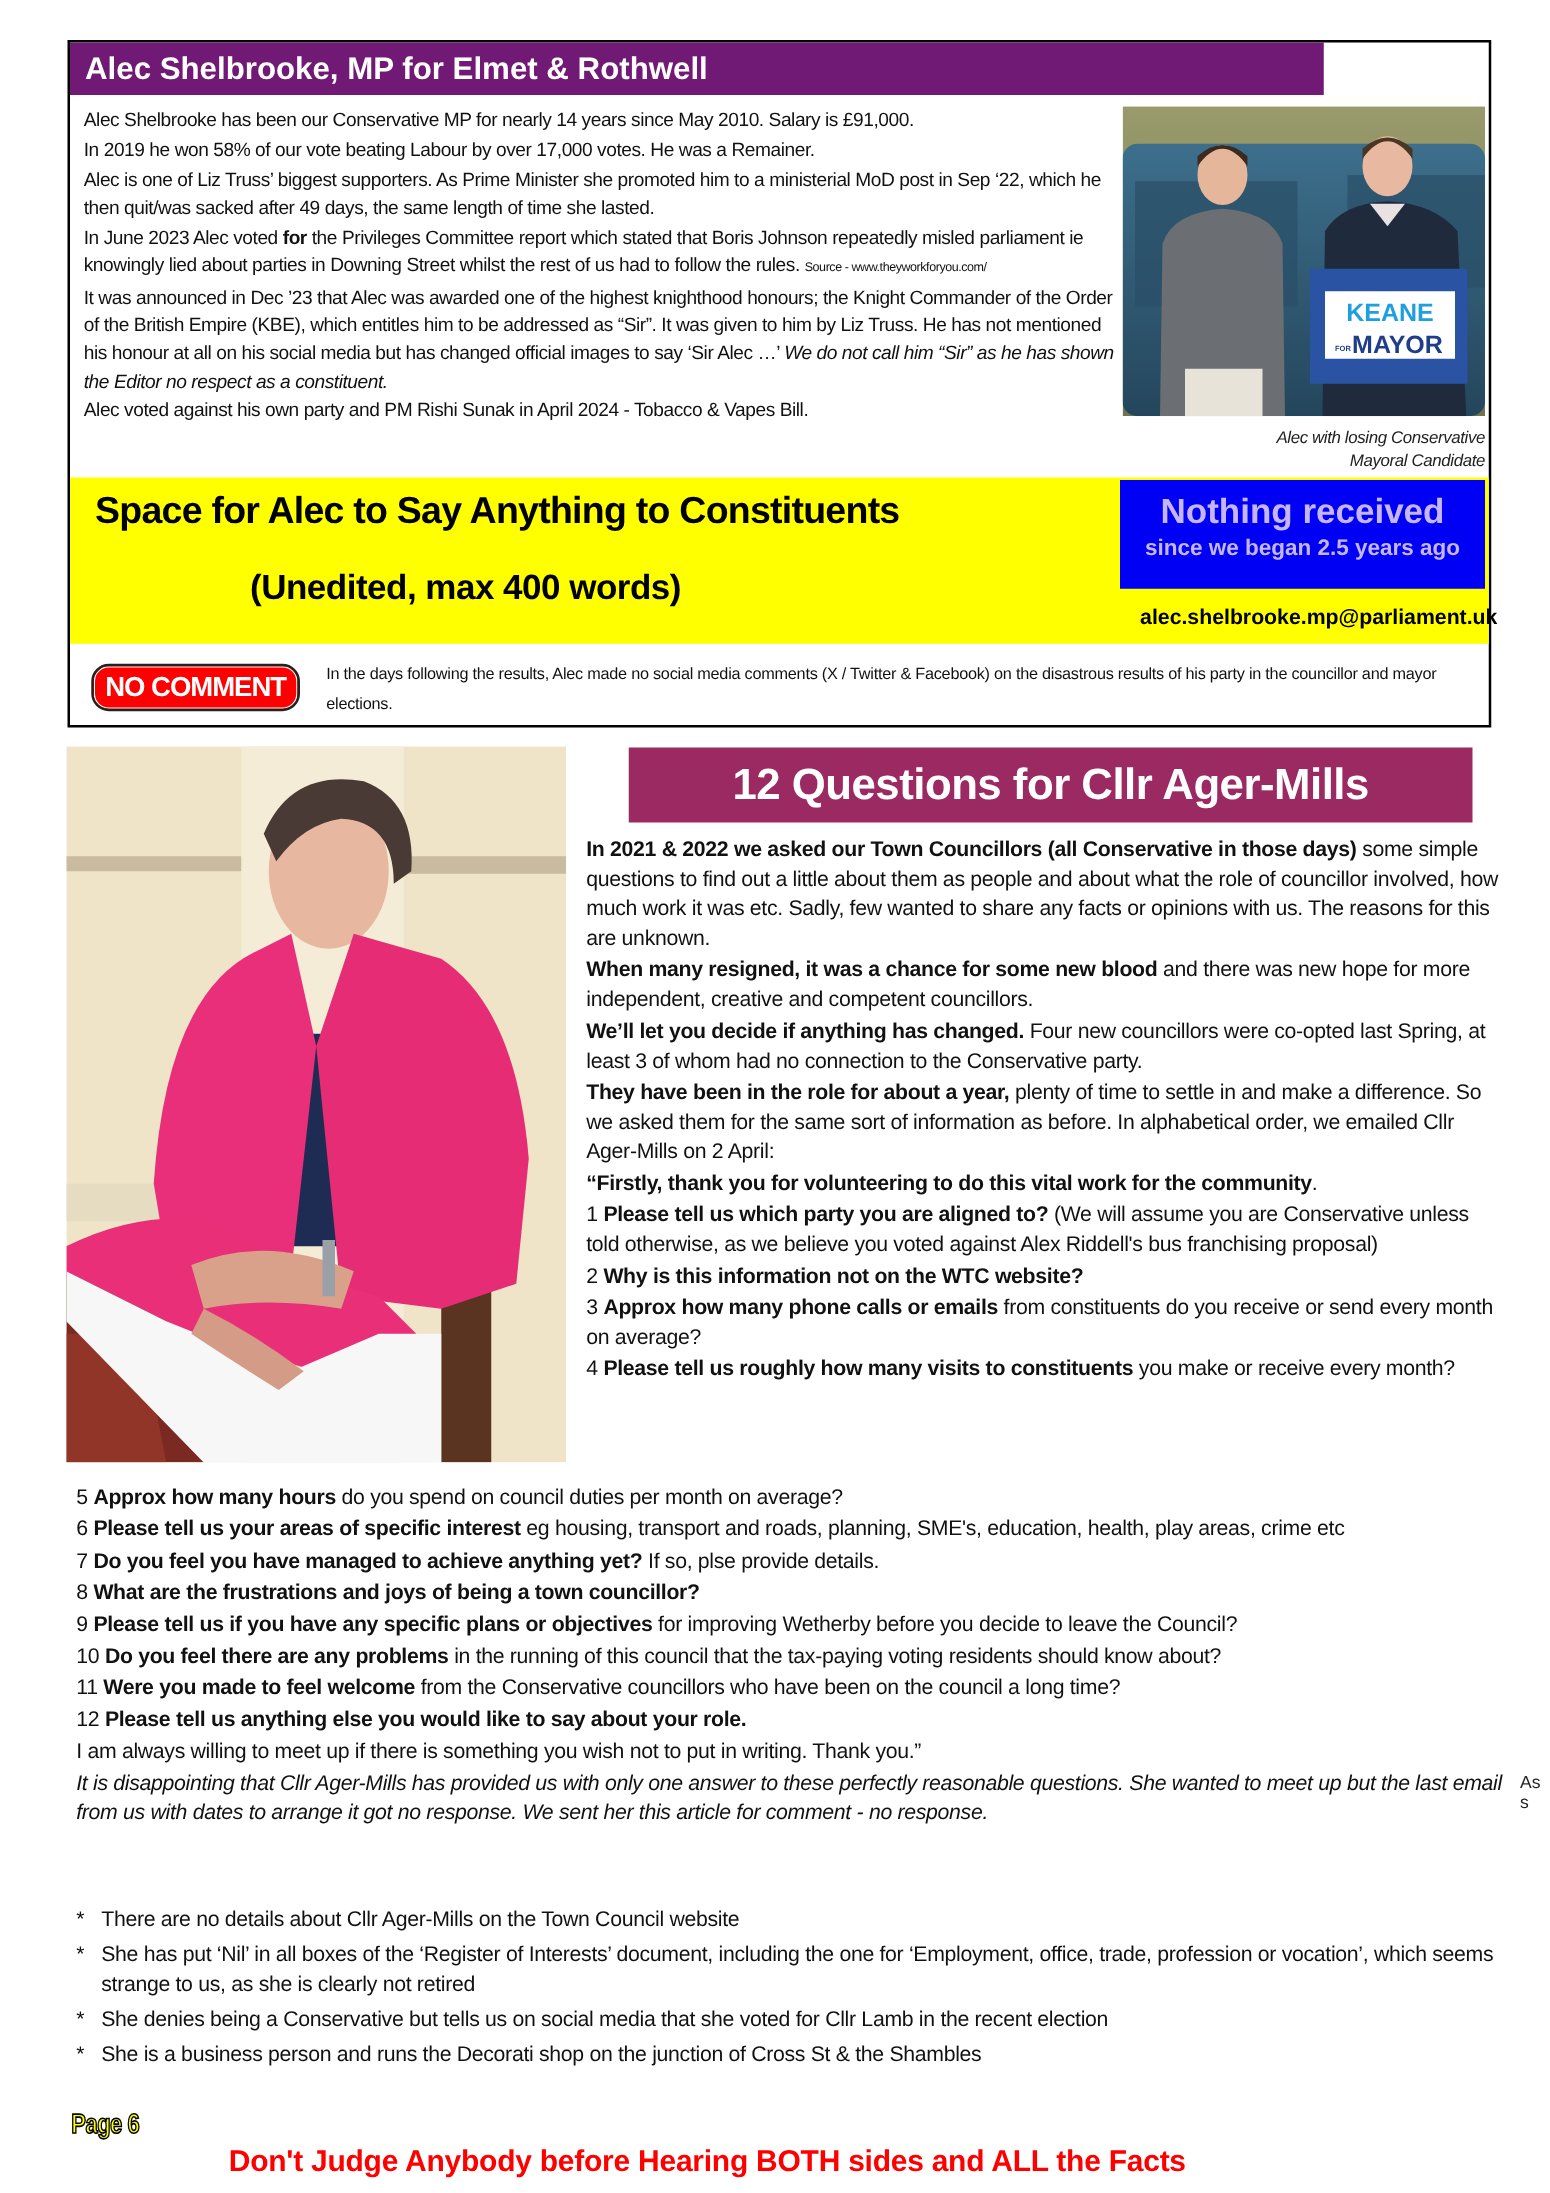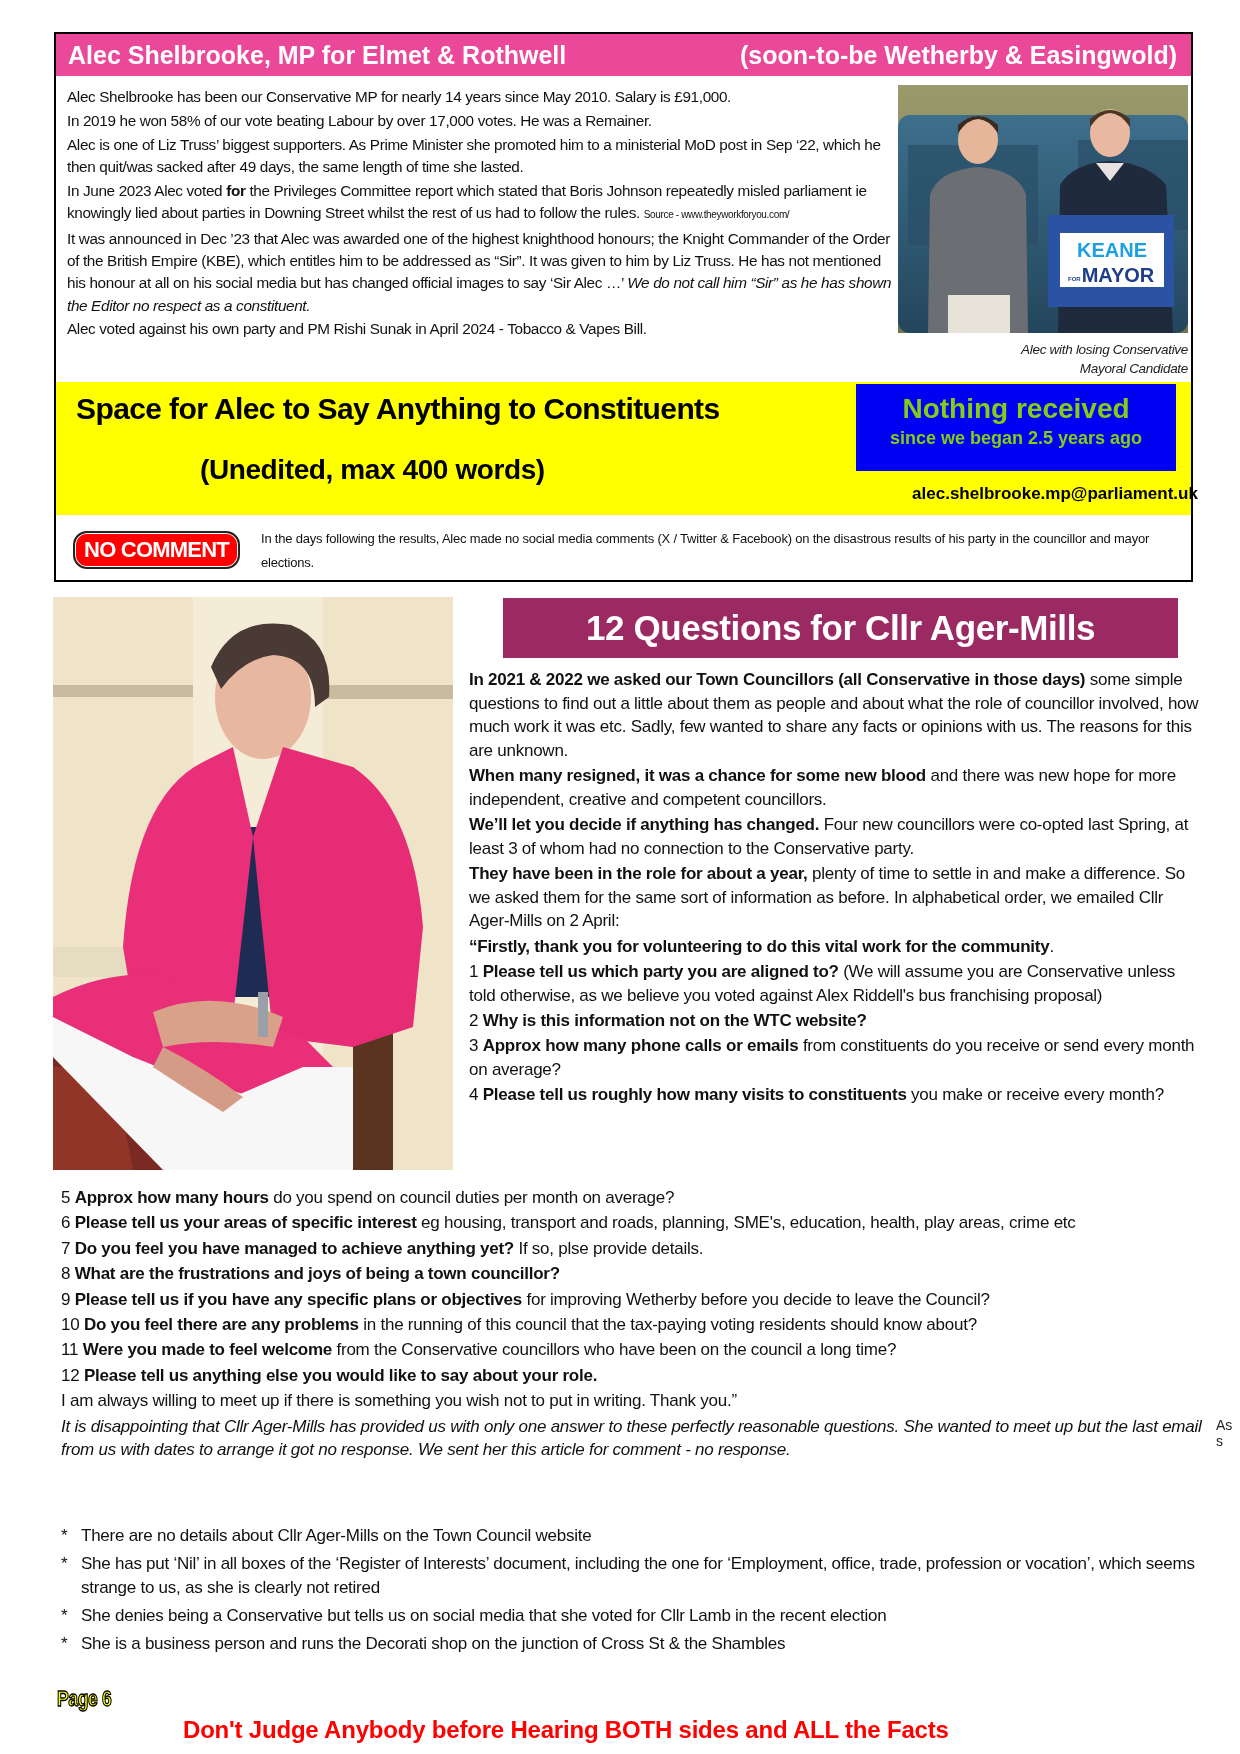--- a/index.html
+++ b/index.html
@@ -2,38 +2,38 @@
 <html><head>
 <meta charset="utf-8">
 <style>
   html, body { margin:0; padding:0; background:#ffffff; }
   body { width:1240px; height:1754px; position:relative; overflow:hidden;
          font-family:"Liberation Sans", sans-serif; color:#111; }
   .abs { position:absolute; }
 
   
   #mp-box { left:54px; top:32px; width:1139px; height:550px; border:2px solid #000; box-sizing:border-box; }
-  #mp-header { left:56px; top:34px; width:1135px; height:42px; background:#ec4899; color:#fff;
+  #mp-header { left:56px; top:34px; width:1003px; height:42px; background:#701a75; color:#fff;
                font-weight:bold; font-size:25px; line-height:42px; }
   #mp-header .l { position:absolute; left:12px; top:0; }
   #mp-header .r { position:absolute; right:14px; top:0; }
   #mp-body { left:67px; top:86px; width:830px; font-size:15.3px; line-height:22.3px;
              letter-spacing:-0.35px; }
   #mp-body p { margin:0 0 1.5px 0; }
   #mp-body .src { font-size:10px; }
   #mp-body i { font-style:italic; }
 
   #photo-alec { left:898px; top:85px; width:290px; height:248px; overflow:hidden; }
   #photo-caption { left:898px; top:340px; width:290px; text-align:right; font-style:italic;
                    font-size:13.5px; line-height:19px; color:#222; letter-spacing:-0.3px; }
 
   #yellow-box { left:56px; top:382px; width:1135px; height:133px; background:#ffff00; }
   #space-title { left:76px; top:392px; font-weight:bold; font-size:30px; letter-spacing:-0.6px; color:#000; }
   #space-sub { left:200px; top:454px; font-weight:bold; font-size:28px; letter-spacing:-0.4px; color:#000; }
-  #nothing-box { left:856px; top:384px; width:320px; height:87px; background:#0000f5; color:#84cc16;
+  #nothing-box { left:896px; top:384px; width:292px; height:87px; background:#0000f5; color:#c4b5fd;
                  text-align:center; font-weight:bold; }
   #nothing-box .t1 { font-size:28px; line-height:34px; margin-top:8px; }
   #nothing-box .t2 { font-size:18px; line-height:24px; }
   #mp-email { left:900px; top:484px; width:310px; text-align:center; font-weight:bold; font-size:17px; color:#000; }
 
   #no-comment-badge { left:73px; top:531px; width:167px; height:38px; background:#ff0000;
                       border:2px solid #222; border-radius:14px; box-sizing:border-box; color:#fff;
                       font-weight:bold; font-size:22px; line-height:34px; text-align:center; letter-spacing:-0.8px;
                       box-shadow:0 0 0 1px #fff inset; }
   #no-comment-text { left:261px; top:527px; width:920px; font-size:13px; line-height:23.5px; letter-spacing:-0.2px; }
@@ -59,21 +59,20 @@
                  -webkit-text-stroke:1.3px #000; letter-spacing:-0.5px; transform:scaleX(0.8); transform-origin:left; }
   #footer-slogan { left:183px; top:1686px; font-weight:bold; font-size:24px; color:#ff0000; letter-spacing:-0.2px;margin-top:30px; }
 </style>
 </head>
 <body>
 
 <div id="mp-box" class="abs"></div>
 
 <div id="mp-header" class="abs">
   <span class="l">Alec Shelbrooke, MP for Elmet &amp; Rothwell</span>
-  <span class="r">(soon-to-be Wetherby &amp; Easingwold)</span>
 </div>
 
 <div id="mp-body" class="abs">
   <p>Alec Shelbrooke has been our Conservative MP for nearly 14 years since May 2010. Salary is £91,000.</p>
   <p>In 2019 he won 58% of our vote beating Labour by over 17,000 votes. He was a Remainer.</p>
   <p>Alec is one of Liz Truss’ biggest supporters. As Prime Minister she promoted him to a ministerial MoD post in Sep ‘22, which he then quit/was sacked after 49 days, the same length of time she lasted.</p>
   <p><span>In June 2023 Alec voted </span><b>for</b><span> the Privileges Committee report which stated that Boris Johnson repeatedly misled parliament ie knowingly lied about parties in Downing Street whilst the rest of us had to follow the rules. </span><span class="src">Source - www.theyworkforyou.com/</span></p>
   <p><span>It was announced in Dec ’23 that Alec was awarded one of the highest knighthood honours; the Knight Commander of the Order of the British Empire (KBE), which entitles him to be addressed as “Sir”. It was given to him by Liz Truss. He has not mentioned his honour at all on his social media but has changed official images to say ‘Sir Alec …’ </span><i>We do not call him “Sir” as he has shown the Editor no respect as a constituent.</i></p>
   <p>Alec voted against his own party and PM Rishi Sunak in April 2024 - Tobacco &amp; Vapes Bill.</p>
 </div>

